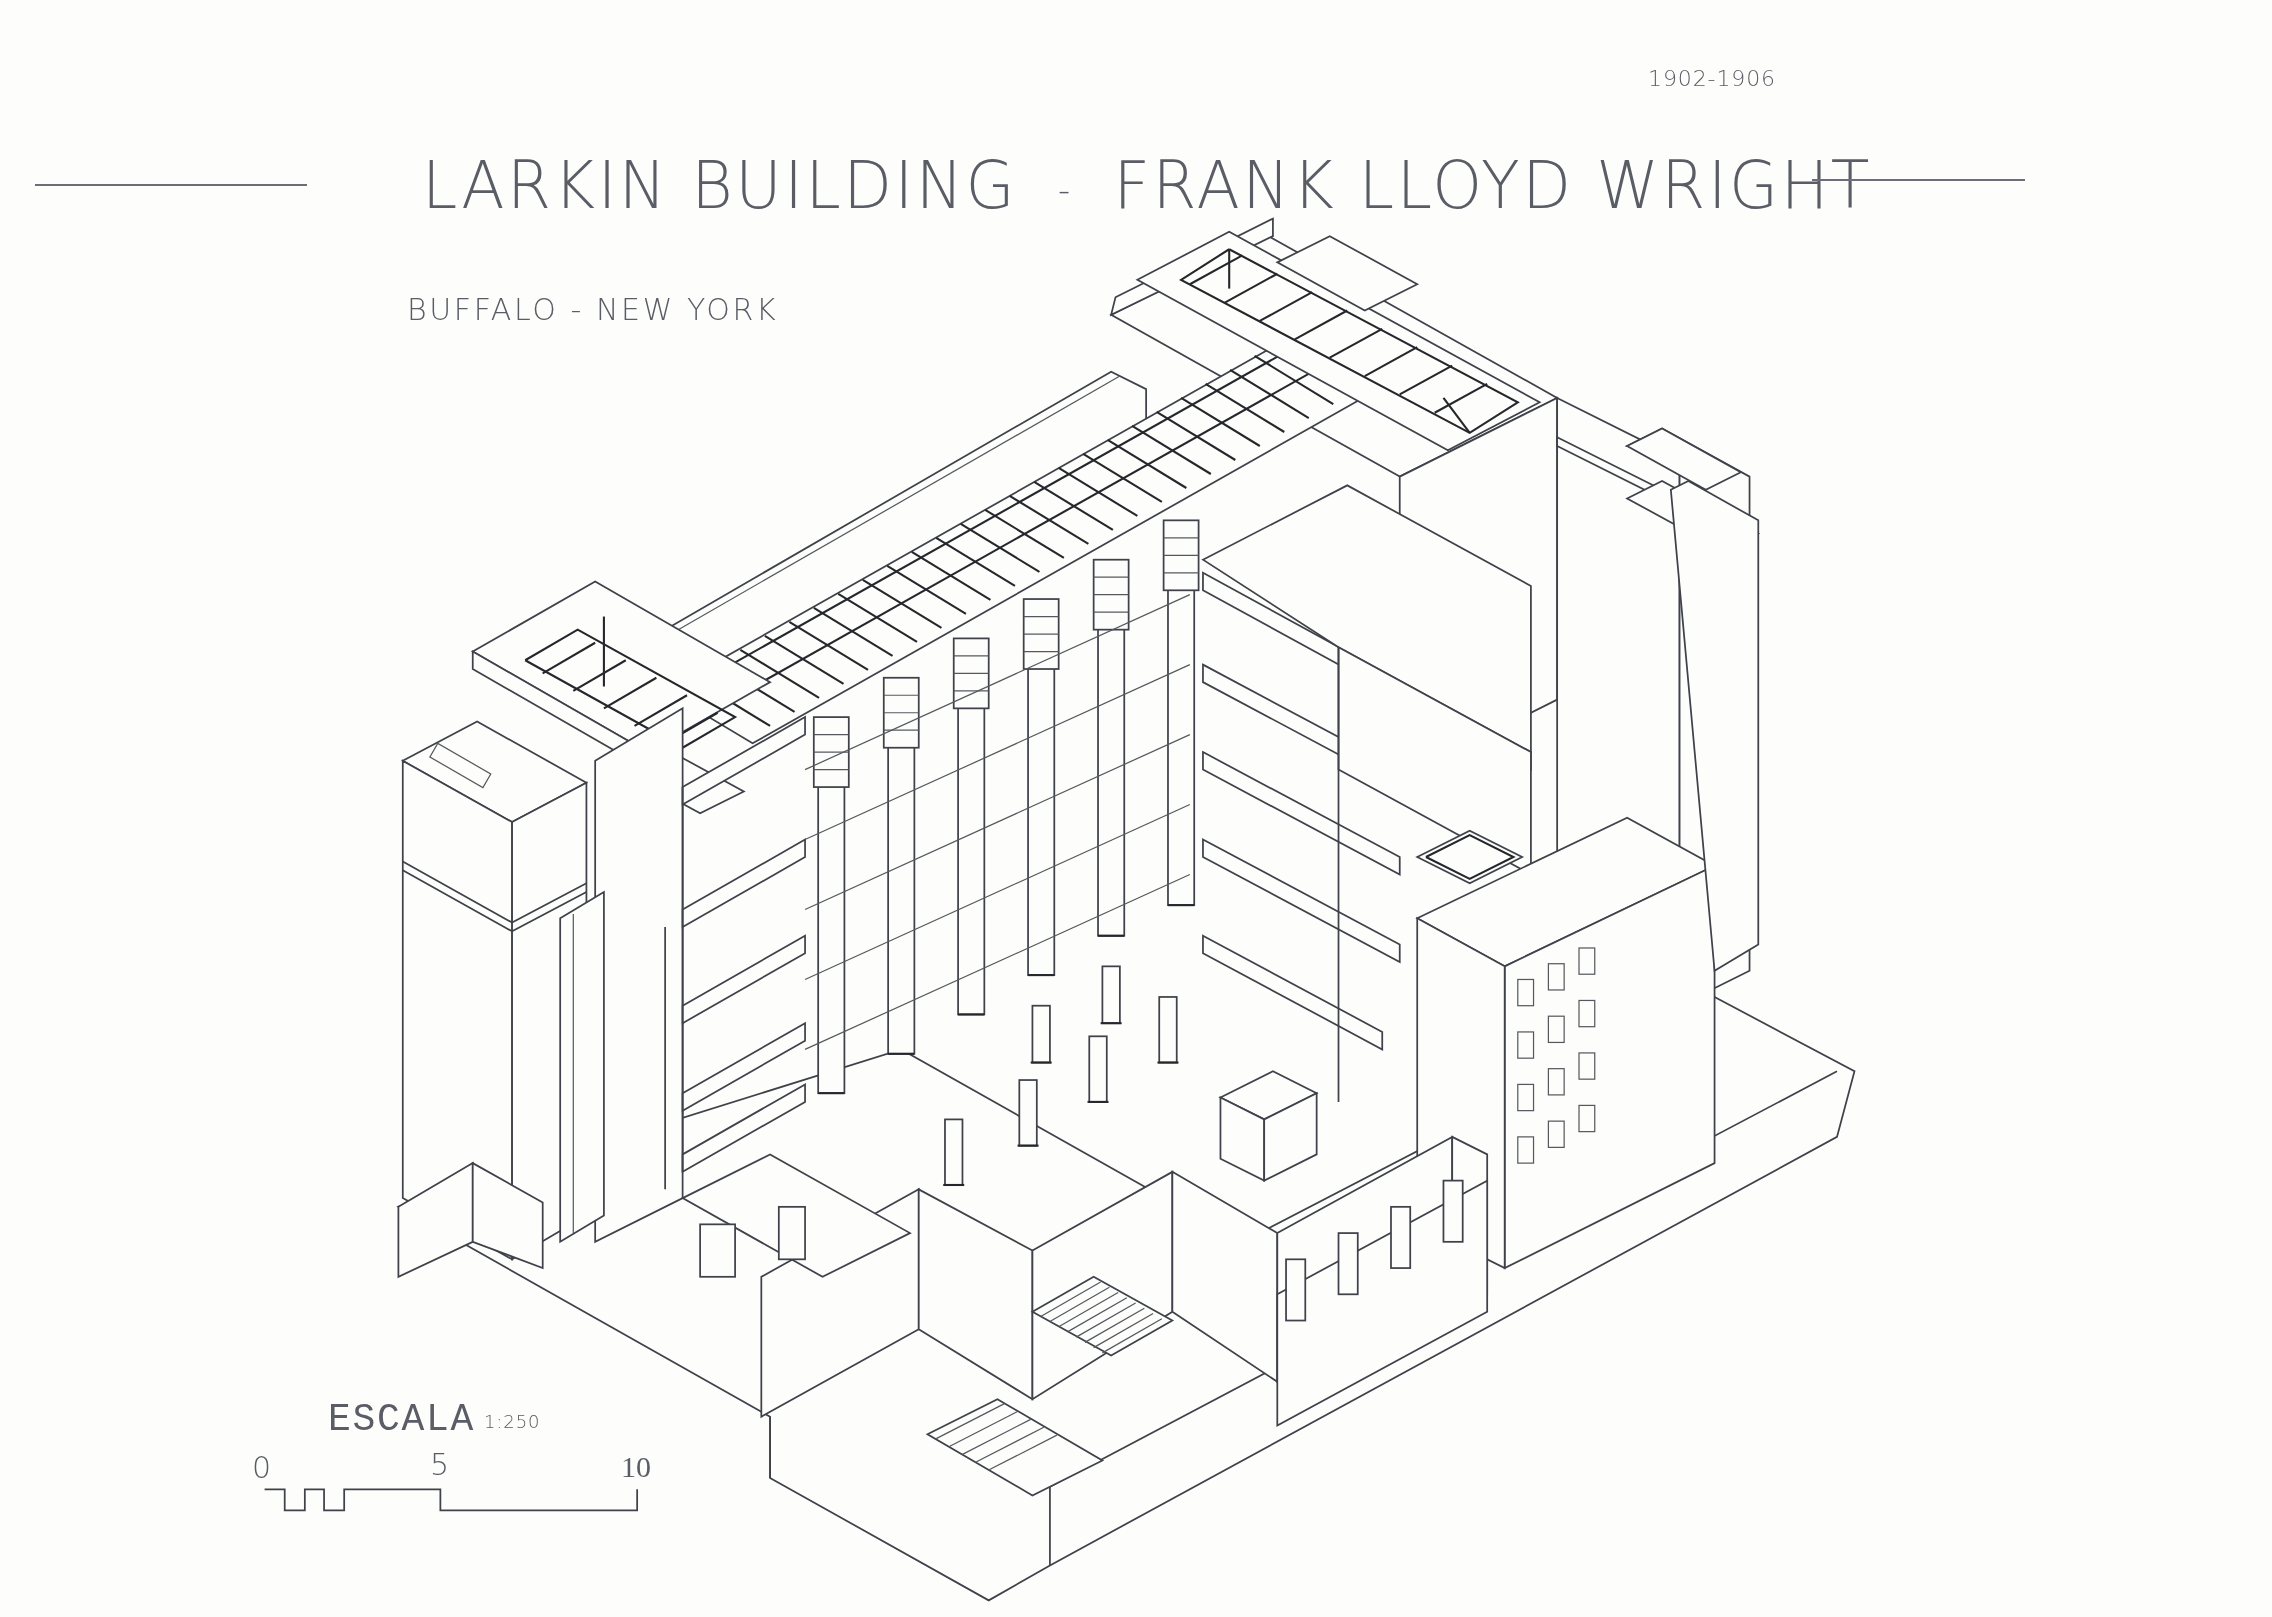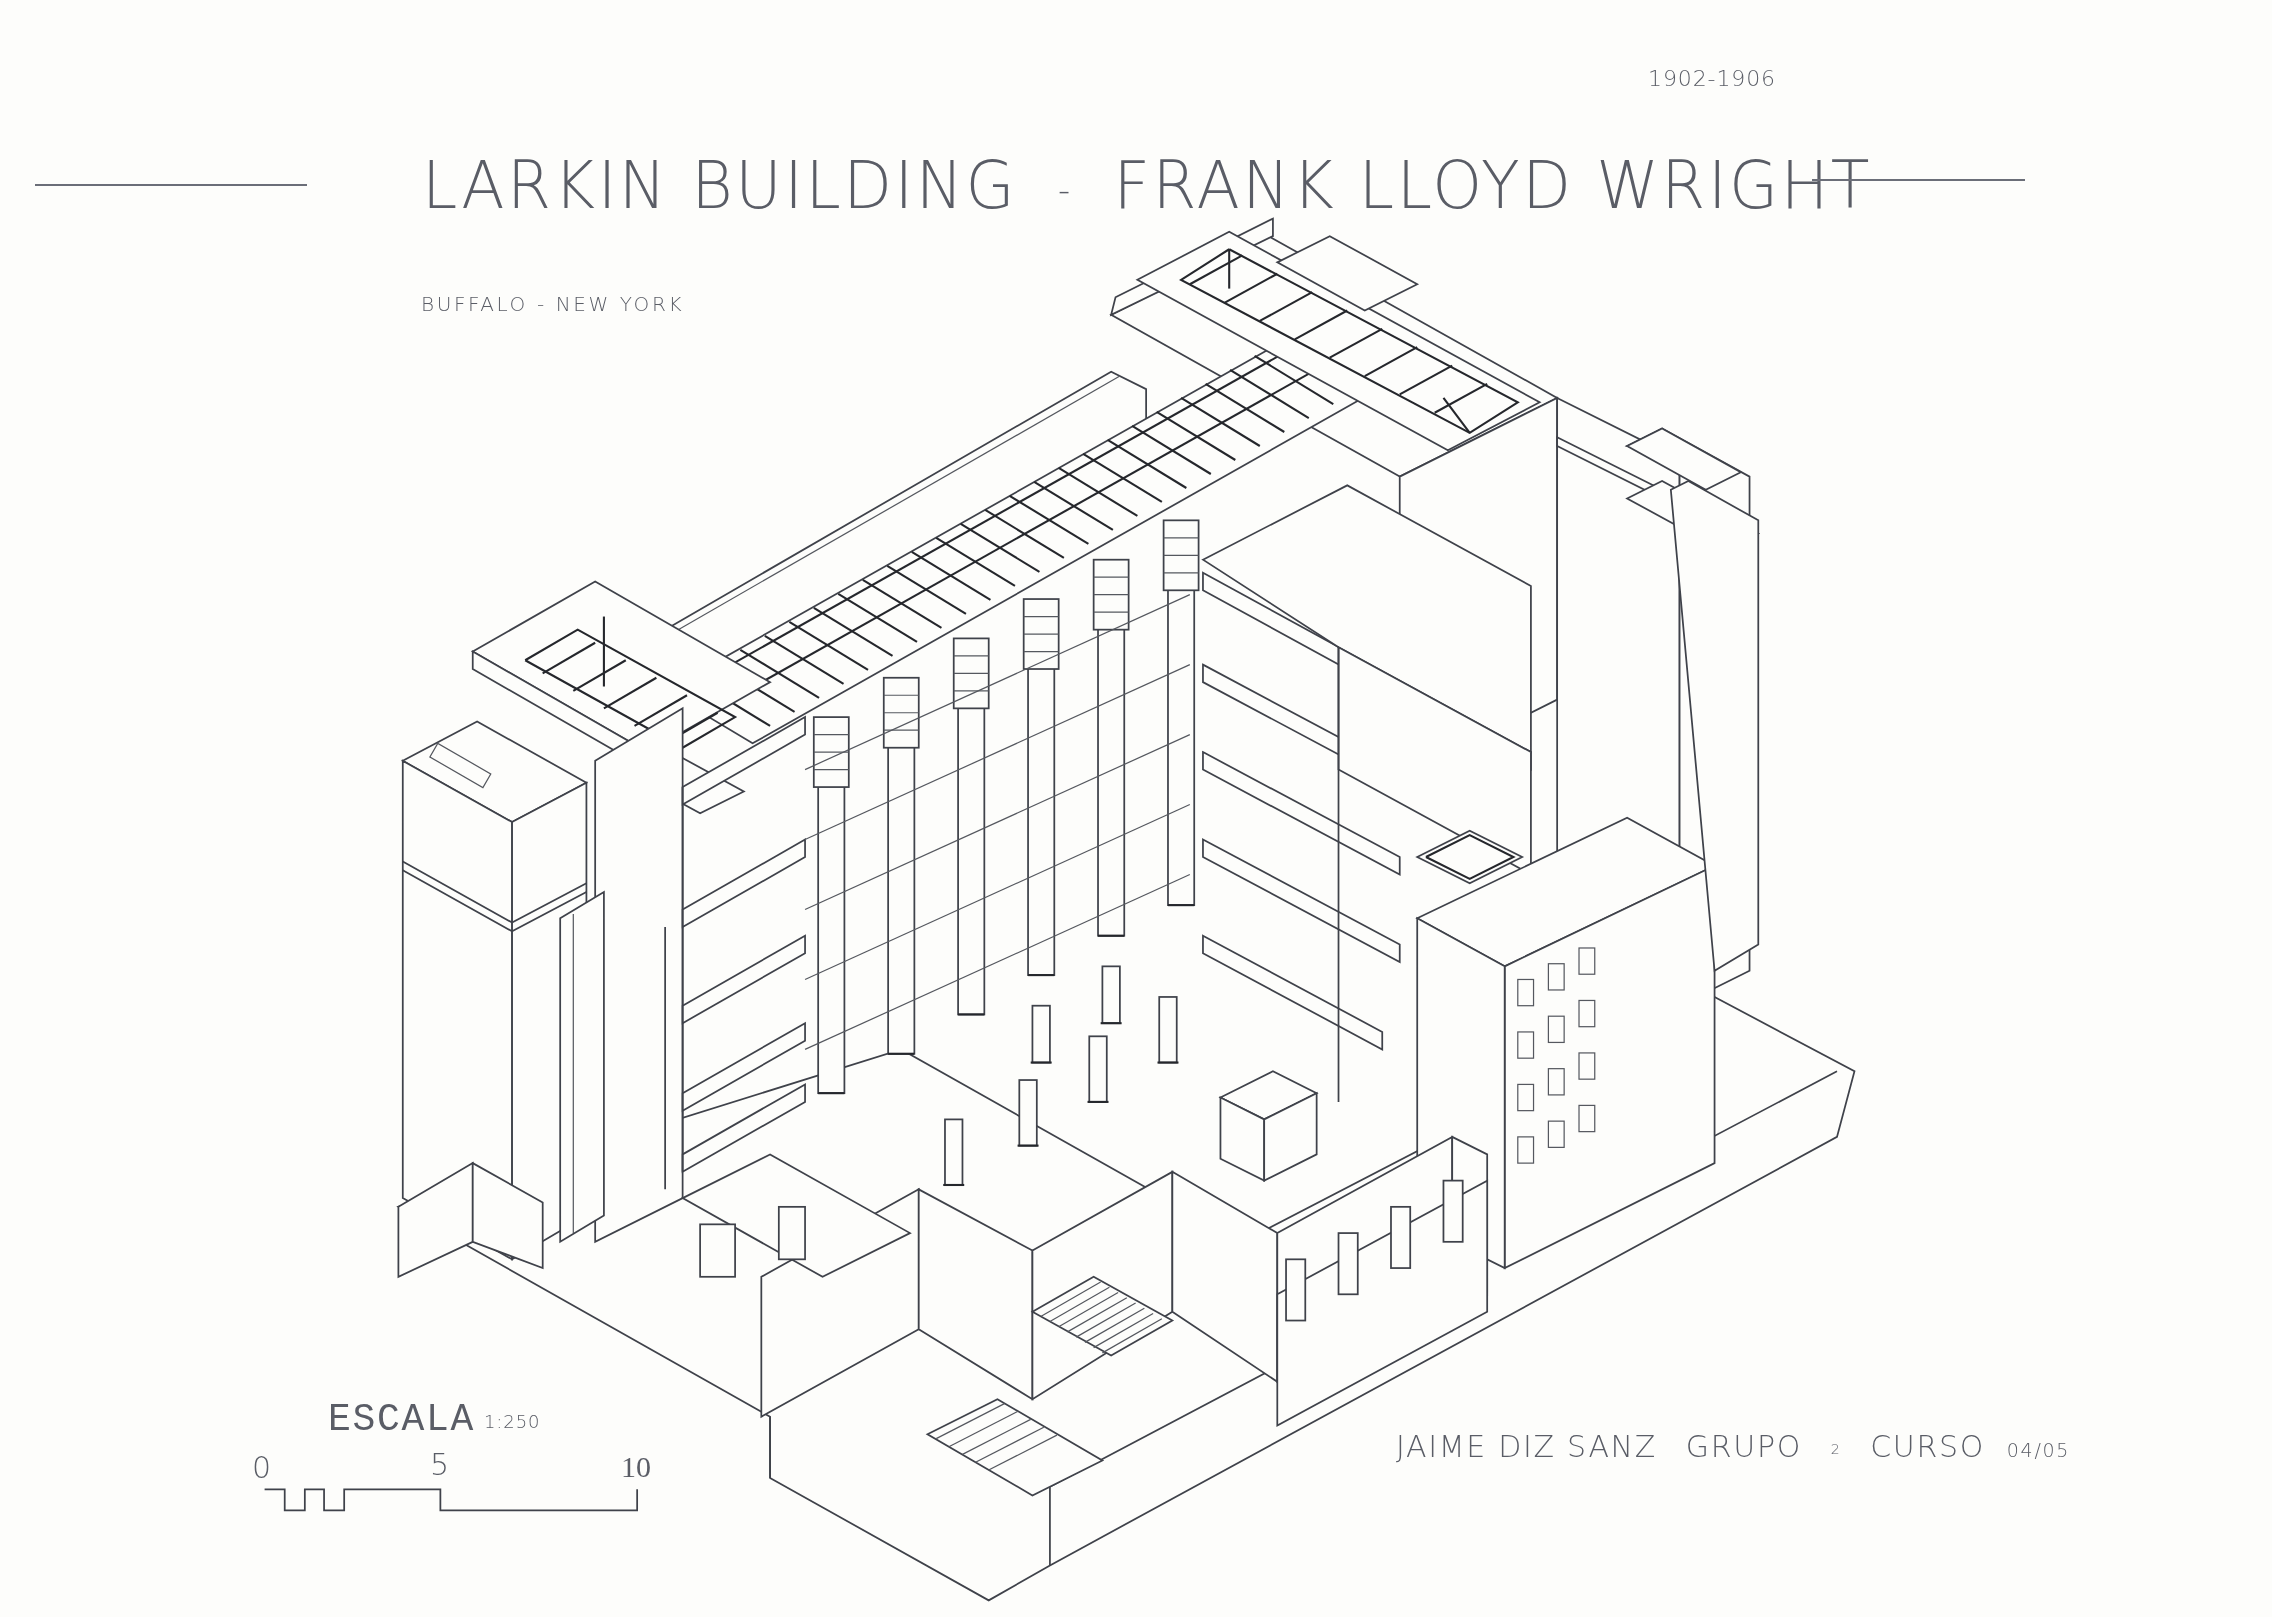--- a/index.html
+++ b/index.html
@@ -6,21 +6,21 @@
   body {
     width: 2273px; height: 1617px; position: relative; overflow: hidden;
     background: #fdfdfb;
     font-family: "DejaVu Sans", sans-serif;
     color: #5a5d66;
   }
   .sheet { position: absolute; inset: 0; }
   .txt { position: absolute; white-space: nowrap; font-weight: 200; letter-spacing: 1.7px; color: #5a5d66; }
   .date { left: 1648px; top: 66px; font-size: 22px; letter-spacing: 0.9px; }
   .title { left: 422px; top: 147px; font-size: 66px; letter-spacing: 2.6px; transform: scaleX(0.96); transform-origin: left top; font-weight: 100; }
-  .subtitle { left: 421px; top: 292px; font-size: 20px; letter-spacing: 2.6px; text-align: right; }
+  .subtitle { left: 407px; top: 292px; font-size: 30px; letter-spacing: 2.6px; text-align: right; }
   .rule { position: absolute; height: 1.7px; background: #6b6e78; }
   .rule-left { left: 35px; top: 184px; width: 272px; }
   .rule-right { left: 1812px; top: 179px; width: 213px; }
   .escala { left: 328px; top: 1398px; font-size: 38px; letter-spacing: 1.7px; font-family: Liberation Mono, monospace; }
   .escala-ratio { left: 484px; top: 1411px; font-size: 18px; letter-spacing: 0.9px; }
   .scale-num { position: absolute; font-size: 30px; color: #5a5d66; font-weight: 200; }
   .credits { left: 1396px; top: 1429px; font-size: 30px; letter-spacing: 1.7px; }
   .credits .small { font-size: 14px; margin: 0 17.5px; vertical-align: middle; }
   .credits .course { font-size: 19px; margin-left: 10.5px; }
   .credits .gap { display: inline-block; width: 17.5px; }
@@ -322,21 +322,14 @@
       <polyline class="l" points="302,1703 325,1703 325,1727 348,1727 348,1703 370,1703 370,1727 393,1727 393,1703 503,1703 503,1727 728,1727 728,1703"></polyline>
     </g>
   </svg>
 
   <div class="txt escala">ESCALA</div>
   <div class="txt escala-ratio">1:250</div>
   <div class="scale-num" style="left:252px;top:1450px;">0</div>
   <div class="scale-num" style="left:430px;top:1447px;">5</div>
   <div class="scale-num" style="left:621px;top:1450px;font-family:Liberation Serif, serif;">10</div>
 
-  <div class="txt credits">
-    <span>JAIME DIZ SANZ</span><span class="gap"></span>
-    <span>GRUPO</span>
-    <span class="small">2</span>
-    <span>CURSO</span>
-    <span class="course">04/05</span>
-  </div>
 </div>
 
 
 </body></html>

